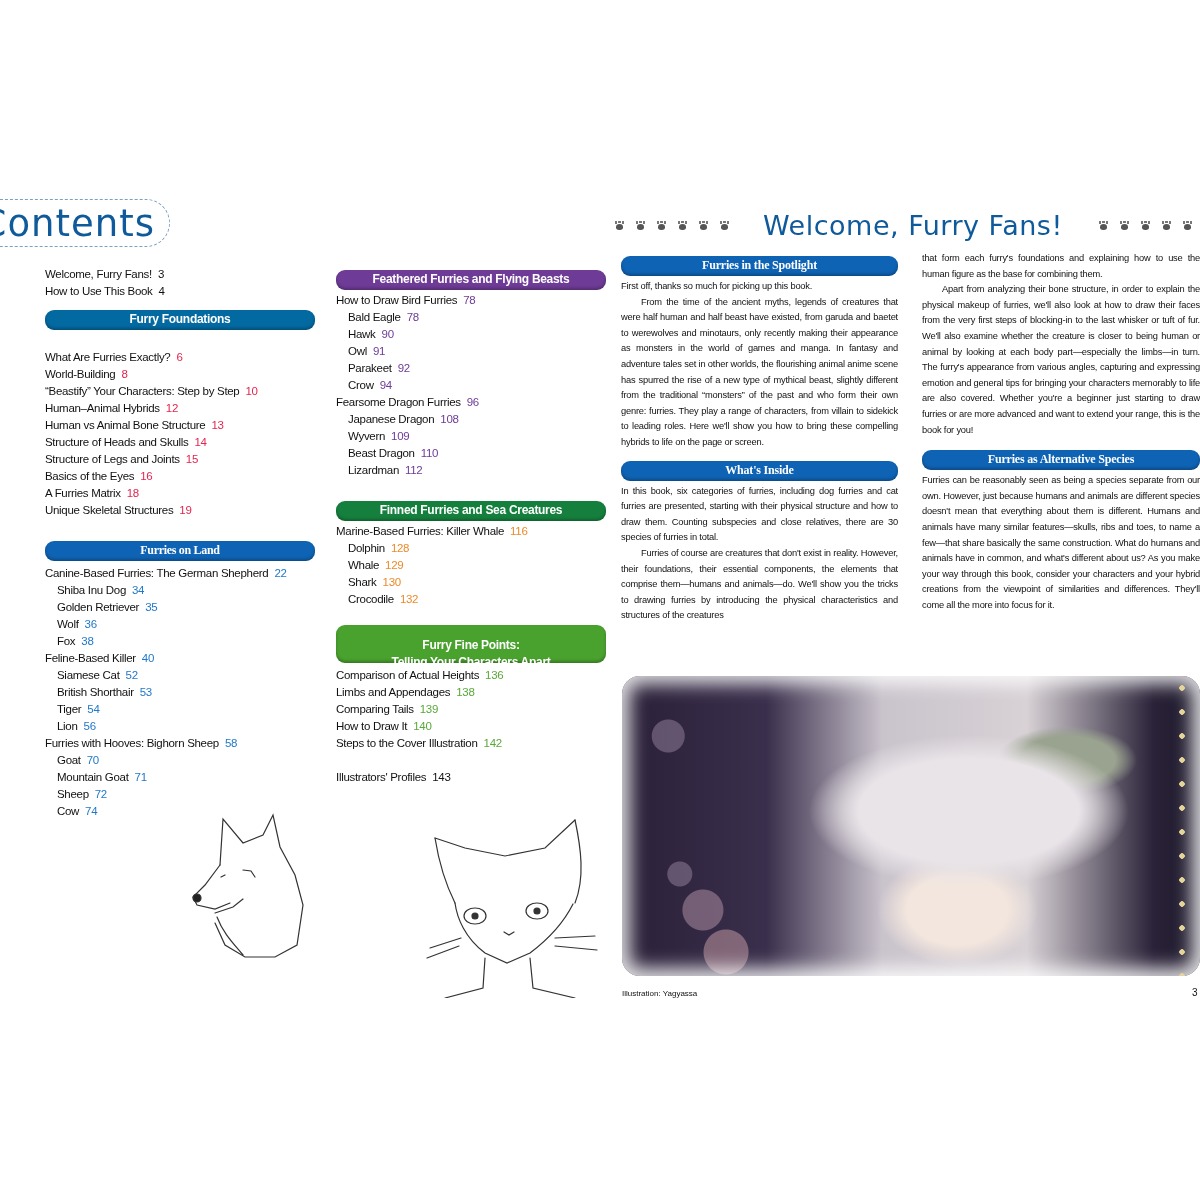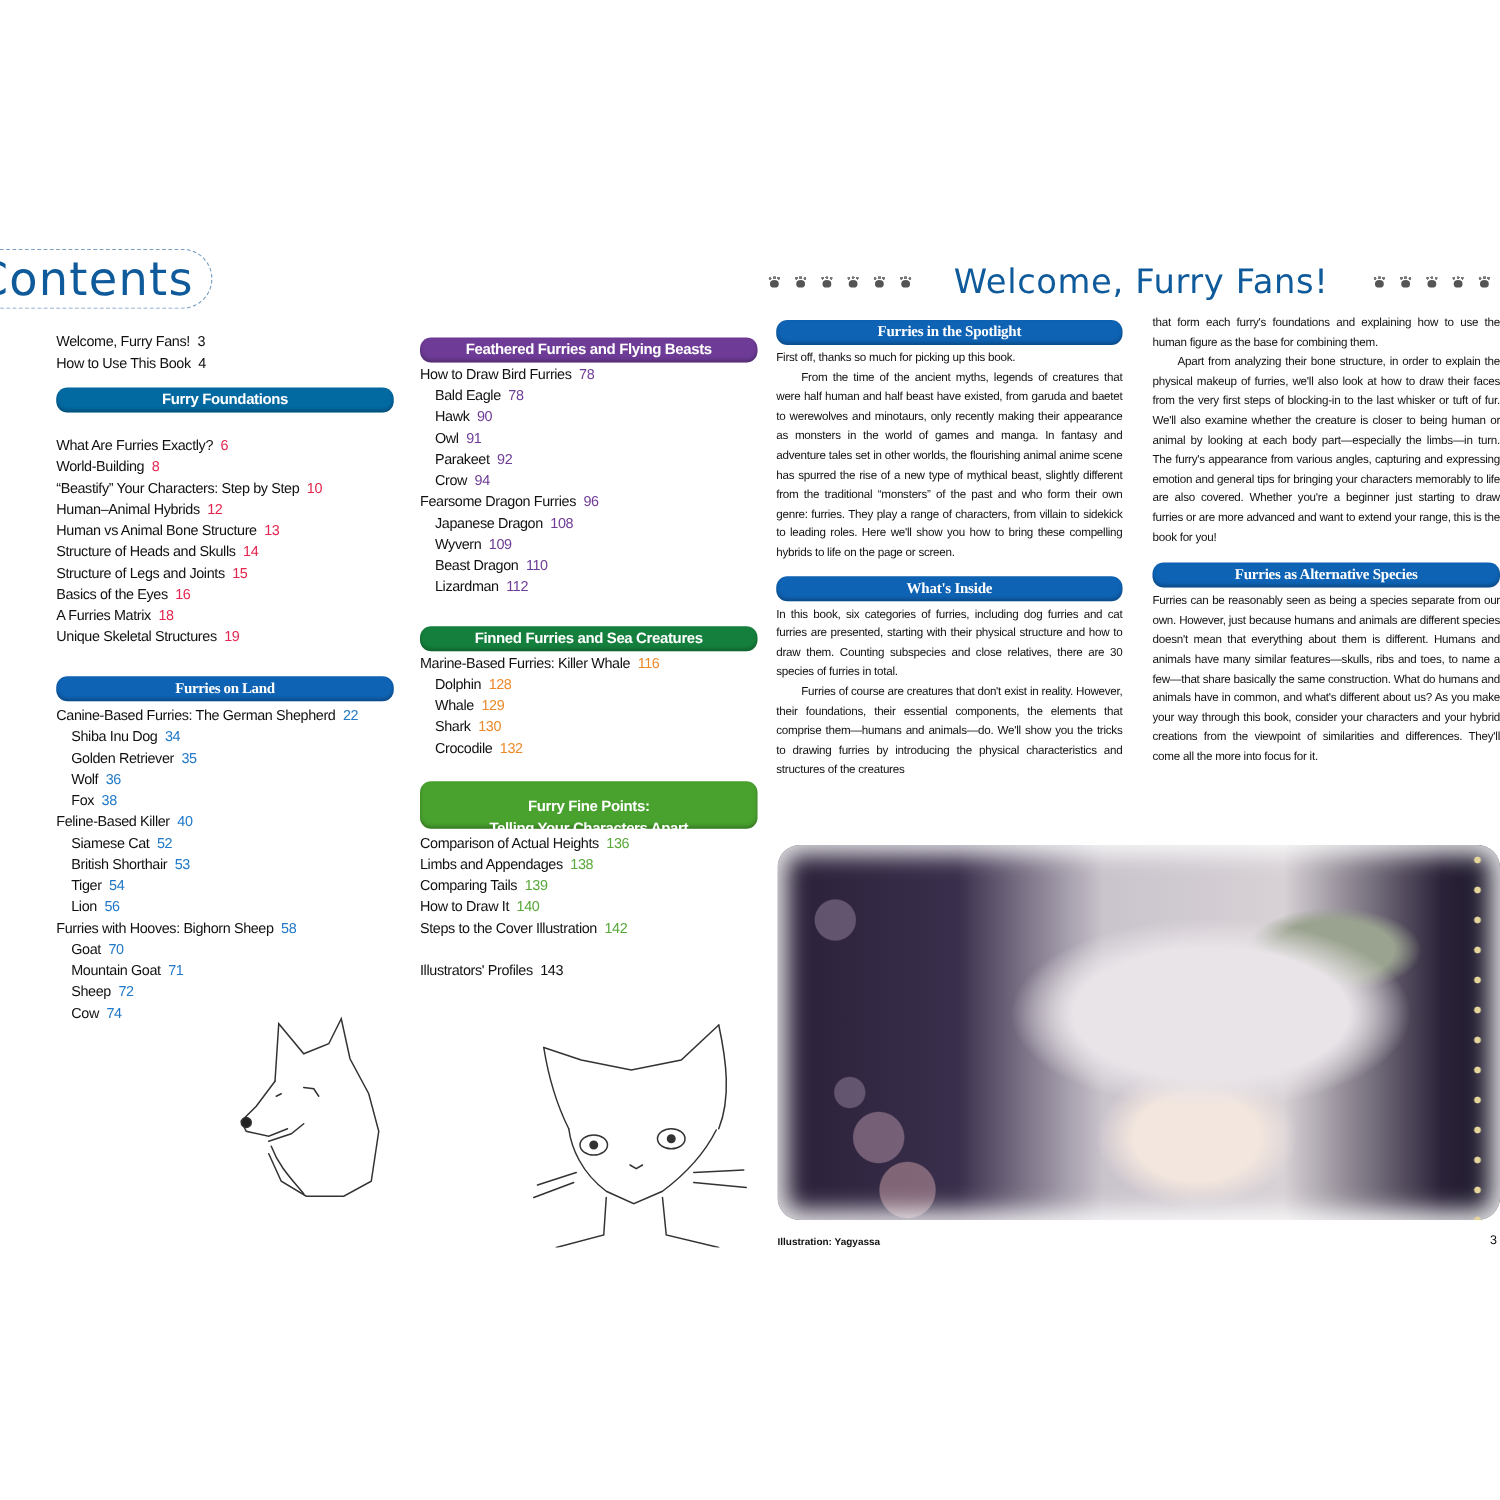--- a/index.html
+++ b/index.html
@@ -65,21 +65,21 @@
       radial-gradient(circle at 18% 92%, rgba(190,150,160,0.55) 0 22px, transparent 23px),
       radial-gradient(circle at 10% 66%, rgba(150,130,160,0.5) 0 12px, transparent 13px),
       radial-gradient(ellipse at 60% 45%, #e9e4e8 0 110px, transparent 160px),
       radial-gradient(ellipse at 77% 28%, #9aa38f 0 48px, transparent 70px),
       radial-gradient(ellipse at 58% 78%, #f3e6de 0 50px, transparent 80px),
       linear-gradient(90deg, #2a2038 0%, #3a2f4c 25%, #c9c3cc 45%, #d8d2d6 70%, #2a2238 92%, #1e1a2c 100%);
     box-shadow: inset 0 0 18px 8px rgba(255,255,255,0.85);
   }
   .art .beads { position: absolute; right: 14px; top: 0; width: 8px; height: 100%;
     background: radial-gradient(circle, #e6d59a 2.5px, transparent 3px) 0 0/8px 24px repeat-y; }
-  .caption { position: absolute; left: 622px; top: 989px; font-size: 8px; font-weight: bold; }
+  .caption { position: absolute; left: 622px; top: 989px; font-size: 8px; font-weight: normal; }
   .page-num { position: absolute; left: 1192px; top: 987px; font-size: 10px; }
 
   .sketch { position: absolute; }
 </style>
 </head>
 <body>
 
 <div class="spread">
 
   <div class="contents-title">

